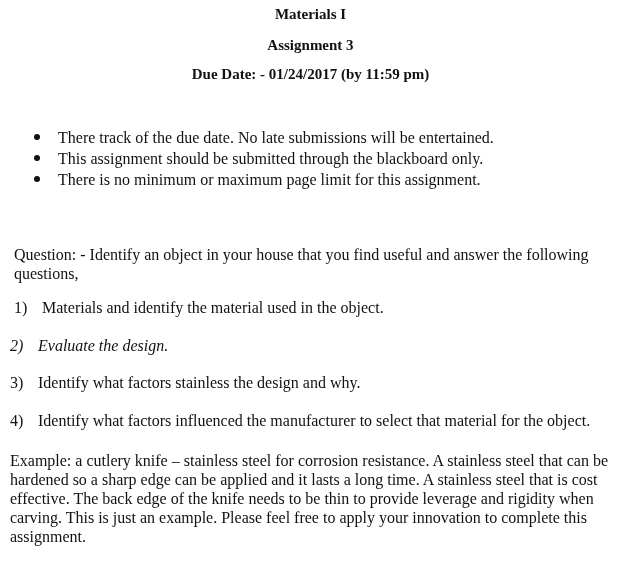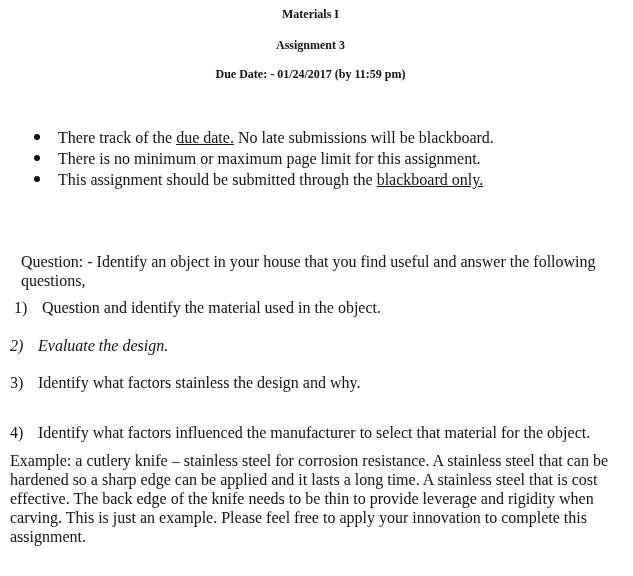--- a/index.html
+++ b/index.html
@@ -14,21 +14,21 @@
       overflow: hidden;
       font-family: "Liberation Serif", "DejaVu Serif", serif;
       color: #111111;
     }
     .title {
       position: absolute;
       left: 0;
       width: 621px;
       text-align: center;
       font-weight: bold;
-      font-size: 12px;
+      font-size: 15px;
       line-height: 20px;
       margin: 0;
     }
     .t1 { top: 4px; }
     .t2 { top: 35px; }
     .t3 { top: 64px; }
 
     .bullets {
       position: absolute;
       left: 34px;
@@ -46,47 +46,47 @@
     }
     .bullet-dot {
       position: absolute;
       left: 0;
       top: 7px;
       width: 6px;
       height: 6px;
       border-radius: 50%;
       background: #111111;
     }
-    .ul { text-decoration: underline; }
+    .ul { }
 
     .question {
       position: absolute;
       left: 10px;
       top: 241px;
       width: 610px;
       font-size: 16px;
       line-height: 19px;
-      margin: 11px;
+      margin: 4px;
     }
 
     .qitem {
       position: absolute;
       left: 10px;
       font-size: 16px;
       line-height: 20px;
       white-space: nowrap;
     }
     .qitem .num {
       display: inline-block;
       width: 28px;
     }
     .q1 { top: 298px; left: 14px; }
     .q2 { top: 336px; font-style: italic; }
     .q3 { top: 373px; }
-    .q4 { top: 423px; }
+    .q4 { top: 411px; }
 
     .example {
       position: absolute;
       left: 10px;
       top: 451px;
       width: 625px;
       font-size: 16px;
       line-height: 19px;
       margin: 0;
     }
@@ -94,36 +94,36 @@
 </head>
 <body>
 
 <h1 class="title t1">Materials I</h1>
 <h2 class="title t2">Assignment 3</h2>
 <h3 class="title t3">Due Date: - 01/24/2017 (by 11:59 pm)</h3>
 
 <ul class="bullets">
   <li>
     <span class="bullet-dot"></span>
-    <span>There track of the </span><span class="ul">due date.</span><span> No late submissions will be blackboard.</span>
+    <span>There track of the </span><span class="ul">due date.</span><span> No late submissions will be entertained.</span>
+  </li>
+  <li>
+    <span class="bullet-dot"></span>
+    <span>This assignment should be submitted through the </span><span class="ul">blackboard only.</span><span></span>
   </li>
   <li>
     <span class="bullet-dot"></span>
     <span>There is no minimum or maximum page limit for this assignment.</span><span class="ul"></span><span></span>
-  </li>
-  <li>
-    <span class="bullet-dot"></span>
-    <span>This assignment should be submitted through the </span><span class="ul">blackboard only.</span><span></span>
   </li>
 </ul>
 
 <p class="question">Question: - Identify an object in your house that you find useful and answer the following questions,</p>
 
 <div class="qitem q1">
-  <span class="num">1)</span><span>Question and identify the material used in the object.</span>
+  <span class="num">1)</span><span>Materials and identify the material used in the object.</span>
 </div>
 <div class="qitem q2">
   <span class="num">2)</span><span>Evaluate the design.</span>
 </div>
 <div class="qitem q3">
   <span class="num">3)</span><span>Identify what factors stainless the design and why.</span>
 </div>
 <div class="qitem q4">
   <span class="num">4)</span><span>Identify what factors influenced the manufacturer to select that material for the object.</span>
 </div>

